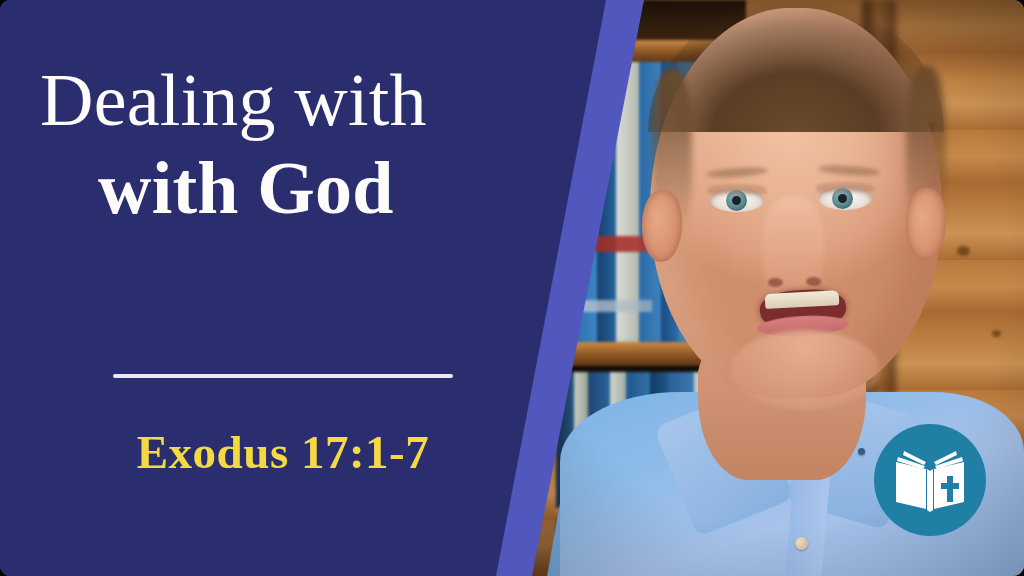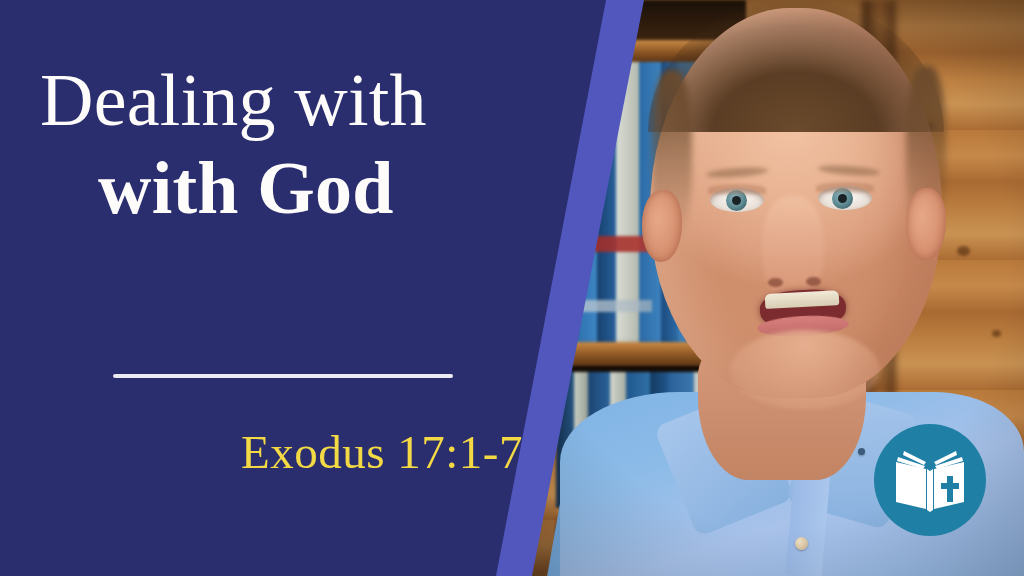--- a/index.html
+++ b/index.html
@@ -7,20 +7,21 @@
     padding: 0;
     background: #000;
   }
   #stage {
     position: relative;
     width: 1024px;
     height: 576px;
     overflow: hidden;
     font-family: "Liberation Serif", "DejaVu Serif", serif;
     background: #2a2d6e;
+    border-radius: 11px;
   }
 
   
   #photo {
     position: absolute;
     left: 0; top: 0;
     width: 1024px; height: 576px;
   }
   
   .wall {
@@ -227,25 +228,25 @@
 
   .divider {
     position: absolute;
     left: 113px; top: 374px; width: 340px; height: 4px;
     background: #eceaf5;
     border-radius: 2px;
   }
   .reference {
     position: absolute;
     left: 43px; top: 424px; width: 480px;
-    text-align: right;
+    text-align: center;
     color: #f3da45;
     font-size: 47px;
     line-height: 56px;
-    font-weight: 400;
+    font-weight: 700;
     letter-spacing: .5px;
   }
 
   
   .logo {
     position: absolute;
     left: 874px; top: 424px; width: 112px; height: 112px;
     border-radius: 50%;
     background: #1f7fa5;
     display: flex; align-items: center; justify-content: center;

